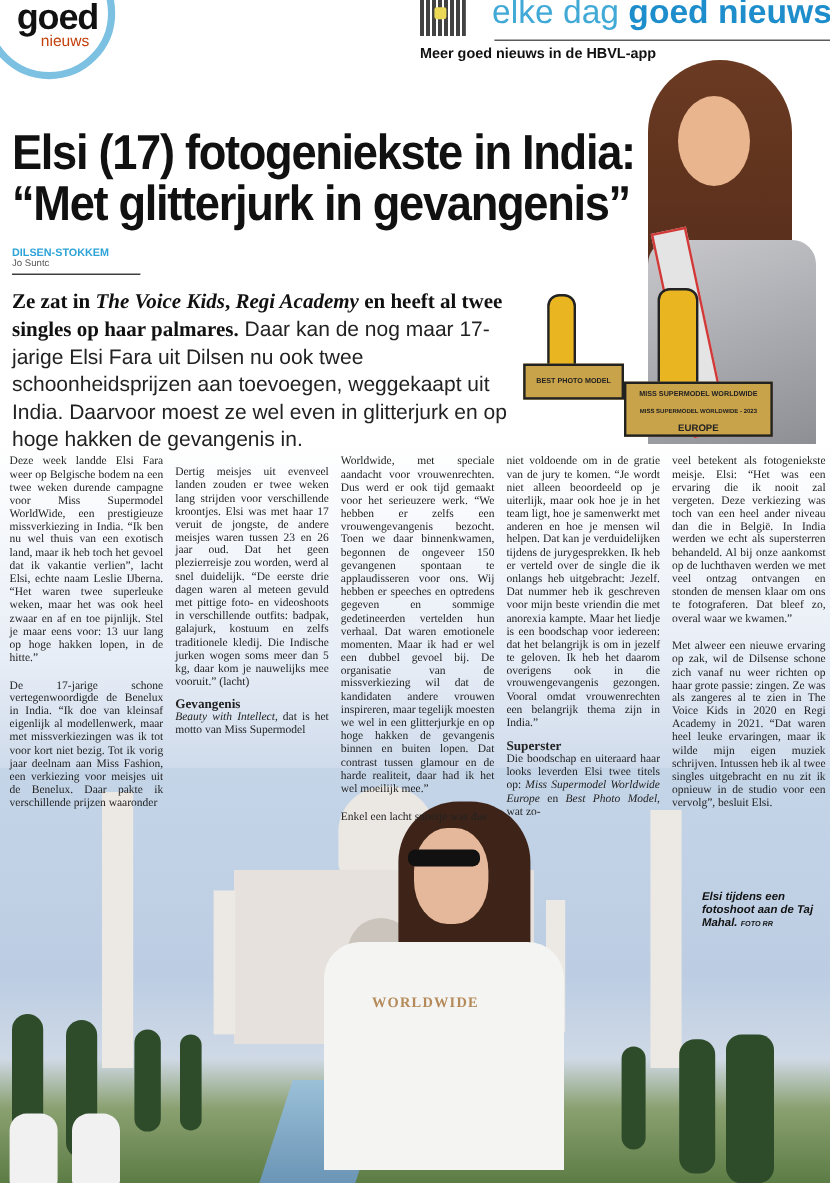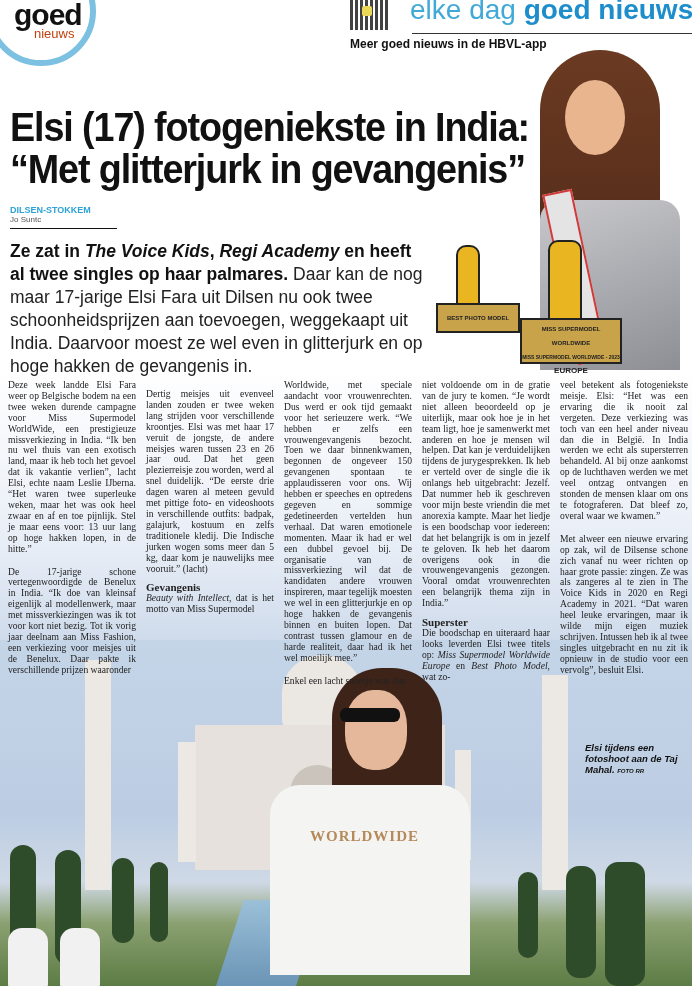--- a/index.html
+++ b/index.html
@@ -13,49 +13,49 @@
   .qr::after{content:"";position:absolute;left:12px;top:6px;width:10px;height:10px;background:#e9d23a;border-radius:2px;}
   .tagline { position:absolute; left:410px; top:-6px; font-family:"Liberation Sans", sans-serif; font-size:28px; color:#41a9d6; white-space:nowrap; }
   .tagline b { font-weight:bold; color:#1d8ecb; }
   .hdr-rule { position:absolute; left:412px; top:33px; width:280px; height:1px; background:#333; }
   .app-promo { position:absolute; left:350px; top:37px; font-family:"Liberation Sans", sans-serif; font-weight:bold; font-size:12px; color:#111; }
   .headline { position:absolute; left:10px; top:106px; font-family:"Liberation Sans", sans-serif; font-weight:bold; font-size:41px; line-height:42px; color:#111; letter-spacing:-1.2px; transform:scaleX(.92); transform-origin:left; white-space:nowrap; }
   .dateline { position:absolute; left:10px; top:205px; font-family:"Liberation Sans", sans-serif; font-weight:bold; font-size:9px; color:#2da3d7; }
   .byline { position:absolute; left:10px; top:215px; font-family:"Liberation Sans", sans-serif; font-size:8px; color:#555; }
   .by-rule { position:absolute; left:10px; top:228px; width:107px; height:1px; background:#111; }
   .intro { position:absolute; left:10px; top:240px; width:420px; font-family:"Liberation Sans", sans-serif; font-size:17.5px; line-height:23px; color:#222; }
-  .intro b { color:#111; }
+  .intro b { color:#111;font-family:Liberation Serif, serif; }
   .portrait { position:absolute; left:500px; top:40px; width:192px; height:330px; }
   .hair { position:absolute; left:40px; top:10px; width:120px; height:300px; border-radius:60px 60px 40px 40px; background:linear-gradient(180deg,#6b3a22,#4a2616); }
   .face { position:absolute; left:65px; top:40px; width:60px; height:75px; border-radius:50%; background:#e9b58f; }
   .dress { position:absolute; left:40px; top:160px; width:140px; height:170px; background:linear-gradient(160deg,#c8c8cc,#8d8f95); border-radius:20px 20px 0 0; }
   .sash { position:absolute; left:60px; top:150px; width:26px; height:170px; background:#e4e4e4; transform:rotate(-12deg); border:2px solid #d23a3a; }
   .trophy { position:absolute; background:#c9a34a; border:2px solid #222; font-family:"Liberation Sans", sans-serif; font-size:6px; font-weight:bold; color:#222; text-align:center; }
   .trophy-small { left:436px; top:303px; width:80px; height:26px; line-height:26px; }
-  .trophy-big { left:520px; top:318px; width:102px; height:46px; line-height:14px; padding-top:2px; box-sizing:border-box; }
+  .trophy-big { left:520px; top:318px; width:124px; height:46px; line-height:14px; padding-top:2px; box-sizing:border-box; }
   .figure { position:absolute; background:#e9b520; border:2px solid #222; border-radius:10px 10px 2px 2px; }
   .body-cols { position:absolute; left:8px; top:380px; width:680px; display:flex; gap:10px; }
   .col { width:128px; font-size:9.6px; line-height:10.9px; text-align:justify; hyphens:auto; }
   .col p { margin:0; }
   .col p + p { margin-top:12px; }
   .col .gap { margin-top:9px; }
   .subhead { font-family:Liberation Serif, serif; font-weight:bold; font-size:11px; margin-top:8px; }
   .photo { position:absolute; left:0; top:640px; width:692px; height:346px; background:linear-gradient(180deg,#c5d5e8 0%,#bccde3 50%,#cfd9e6 70%,#8aa070 82%,#5c7c45 100%); z-index:-1; }
   .body-bg { position:absolute; left:0; top:370px; width:692px; height:300px; background:linear-gradient(180deg,#ffffff 0%,#e7edf6 60%,#c7d5e8 100%); z-index:-2; }
   .dome { position:absolute; left:282px; top:655px; width:80px; height:75px; border-radius:50% 50% 10px 10px; background:#ebe8e4; }
   .taj { position:absolute; left:195px; top:725px; width:250px; height:145px; background:#e6e1dc; }
   .arch { position:absolute; left:290px; top:765px; width:55px; height:90px; border-radius:28px 28px 0 0; background:#cbc4bc; }
   .minaret { position:absolute; width:26px; background:#ece8e3; }
   .trees { position:absolute; width:26px; border-radius:13px; background:#2e4b2a; }
   .pool { position:absolute; left:230px; top:900px; width:80px; height:86px; background:linear-gradient(180deg,#9bc0d8,#6b95b6); transform:skewX(-18deg); }
   .woman-hair { position:absolute; left:332px; top:668px; width:110px; height:300px; background:#3e2418; border-radius:50px 50px 20px 20px; }
   .woman-face { position:absolute; left:345px; top:690px; width:62px; height:80px; background:#e6b89b; border-radius:45%; }
   .glasses { position:absolute; left:340px; top:708px; width:60px; height:14px; background:#111; border-radius:6px; }
   .tshirt { position:absolute; left:270px; top:785px; width:200px; height:190px; background:#f4f4f2; border-radius:30px 30px 0 0; }
-  .tshirt-text { position:absolute; left:310px; top:828px; font-family:"Liberation Serif", serif; font-weight:bold; font-size:15px; color:#b58a5a; letter-spacing:1px; }
+  .tshirt-text { position:absolute; left:310px; top:828px; font-family:"Liberation Serif", serif; font-weight:bold; font-size:12px; color:#b58a5a; letter-spacing:1px; }
   .caption { position:absolute; left:585px; top:742px; width:105px; font-family:"Liberation Sans", sans-serif; font-style:italic; font-weight:bold; font-size:9.5px; line-height:11px; color:#111; }
   .caption small { font-size:6px; font-weight:bold; }
   .girls { position:absolute; width:40px; height:60px; background:#f1f1f1; border-radius:14px 14px 4px 4px; }
 </style>
 </head>
 <body>
 
 <div class="logo"></div>
 <div class="logo-goed">goed</div>
 <div class="logo-nieuws">nieuws</div>

